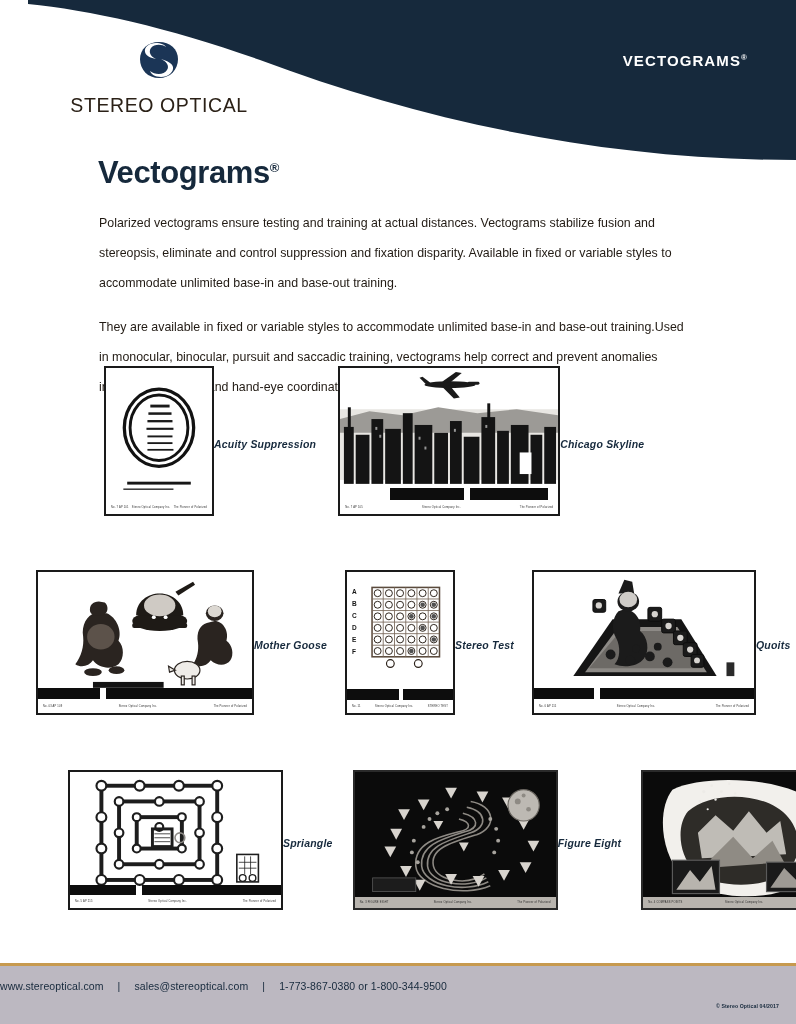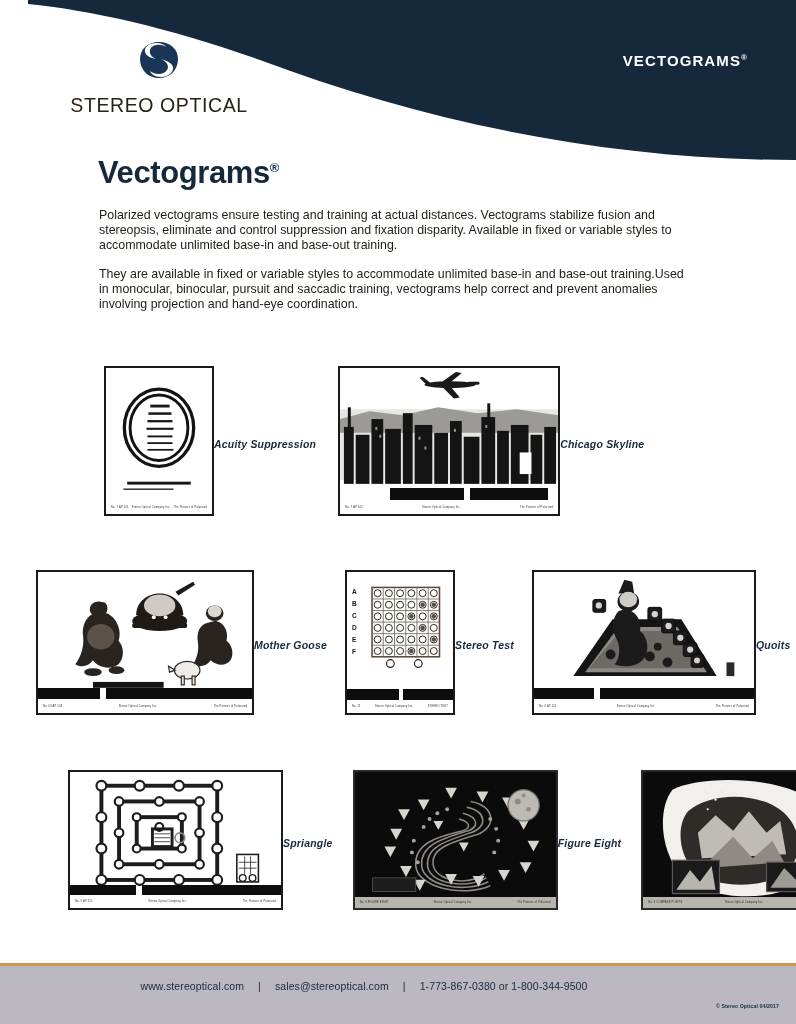--- a/index.html
+++ b/index.html
@@ -32,21 +32,21 @@
 
   
   .title{
     position:absolute;left:98px;top:155px;
     font-size:31px;font-weight:bold;color:#16293c;letter-spacing:-0.4px;
   }
   .title sup{font-size:13px;vertical-align:super;font-weight:bold;}
 
   .body-copy{position:absolute;left:99px;top:208px;width:590px;}
   .body-copy p{
-    margin:0 0 14px 0;font-size:12.4px;line-height:15px;color:#221b14;
+    margin:0 0 14px 0;font-size:12.4px;line-height:30px;color:#221b14;
     font-family:"Liberation Sans", sans-serif;
   }
 
   
   .row{position:absolute;display:flex;align-items:flex-start;}
   .card{display:flex;flex-direction:row;align-items:center;}
   .frame{
     border:2.5px solid #1a1a1a;background:#ffffff;
     box-sizing:border-box;position:relative;overflow:hidden;
   }
@@ -68,21 +68,21 @@
     font-size:2.6px;color:#2a2a2a;letter-spacing:0.2px;white-space:nowrap;
     font-family:"Liberation Sans", sans-serif;transform:scale(1,1.25);
   }
 
   
   .rule-gold{position:absolute;left:0;top:963px;width:796px;height:3px;background:#c79a4f;}
   .footer{
     position:absolute;left:0;top:966px;width:796px;height:58px;background:#bcb8c1;
   }
   .footer-contact{
-    position:absolute;left:0;top:14px;width:728px;text-align:center;
+    position:absolute;left:0;top:14px;width:728px;
     font-size:10.5px;color:#16293c;letter-spacing:0.1px;
   }
   .footer-contact .sep{display:inline-block;margin:0 11px;color:#16293c;}
   .footer-copy{
     position:absolute;right:17px;top:37px;
     font-size:5.2px;font-weight:bold;color:#16293c;letter-spacing:0.1px;
   }
 </style>
 </head>
 <body>

